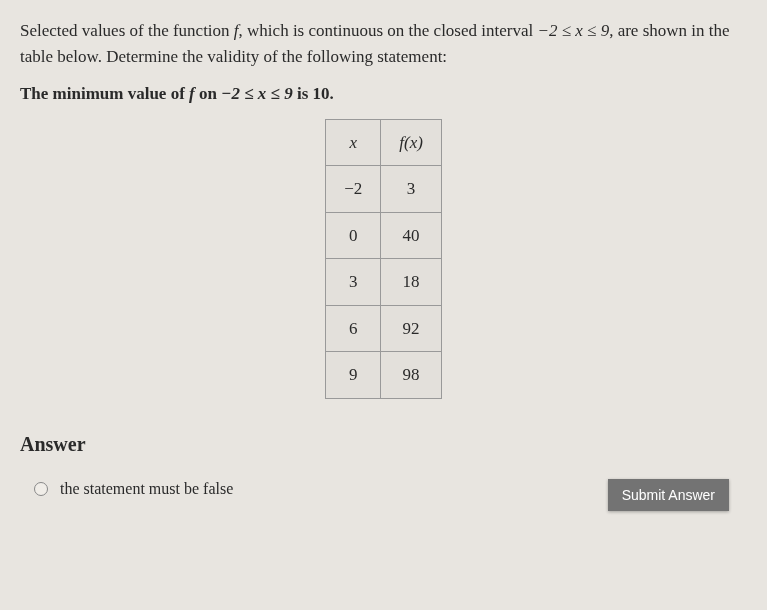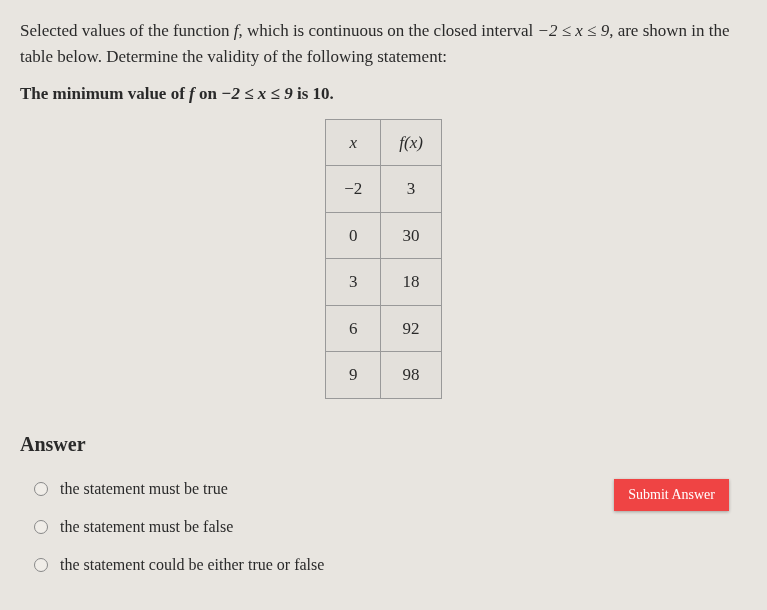--- a/index.html
+++ b/index.html
@@ -67,26 +67,26 @@
       border: 1.5px solid #888;
       border-radius: 50%;
       margin-right: 12px;
       flex-shrink: 0;
       background: #f0ede8;
     }
     .submit-btn {
       position: absolute;
       right: 18px;
       top: 2px;
-      background: #ef4444;
+      background: #737373;
       color: white;
       border: none;
       padding: 8px 14px;
       font-size: 14px;
-      font-family: Liberation Serif, serif;
+      font-family: Liberation Sans, sans-serif;
       cursor: pointer;
       box-shadow: 0 1px 3px rgba(0,0,0,0.3);
     }
   </style>
 </head>
 <body>
 
 <div class="problem-text">
   <span>Selected values of the function </span><span class="italic">f</span><span>, which is continuous on the closed interval </span><span class="italic">−2 ≤ x ≤ 9</span><span>, are shown in the table below. Determine the validity of the following statement:</span>
 </div>
@@ -100,47 +100,39 @@
       <tr>
     <td class="header-cell">x</td>
     <td class="header-cell">f(x)</td>
   </tr>
   <tr>
     <td>−2</td>
     <td>3</td>
   </tr>
   <tr>
     <td>0</td>
-    <td>30</td>
+    <td>40</td>
   </tr>
   <tr>
     <td>3</td>
     <td>18</td>
   </tr>
   <tr>
     <td>6</td>
     <td>92</td>
   </tr>
   <tr>
     <td>9</td>
     <td>98</td>
   </tr>
 </tbody>
   </table>
 
 <div class="answer-section">
   <div class="answer-heading">Answer</div>
   <div class="options-wrapper">
-    <div class="option">
-      <span class="radio"></span>
-      <span>the statement must be true</span>
-    </div>
     <button class="submit-btn">Submit Answer</button>
     <div class="option">
       <span class="radio"></span>
       <span>the statement must be false</span>
     </div>
-    <div class="option">
-      <span class="radio"></span>
-      <span>the statement could be either true or false</span>
-    </div>
   </div>
 </div>
 
 </body></html>

